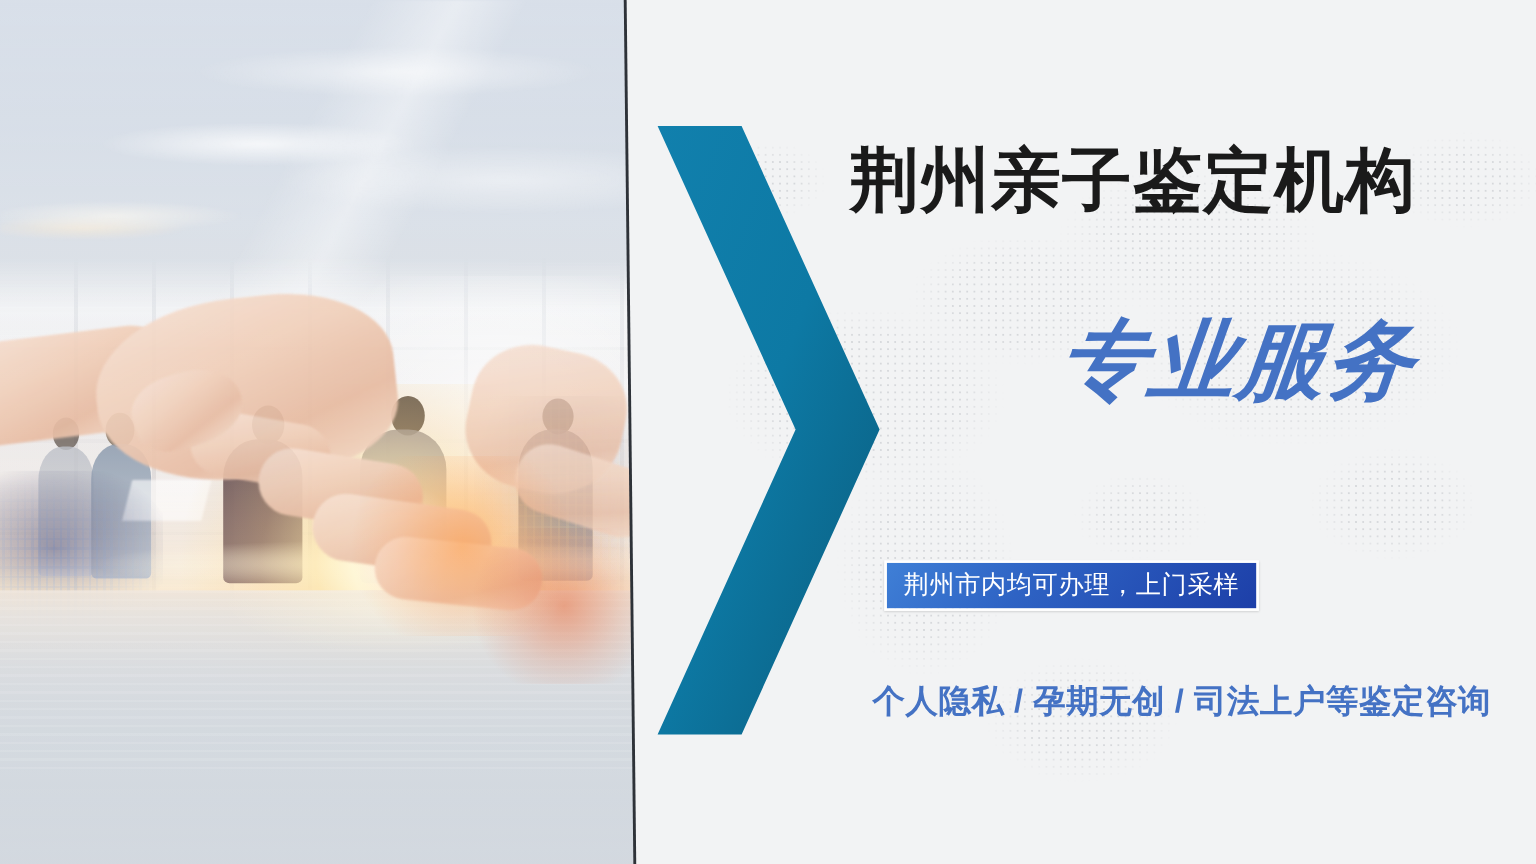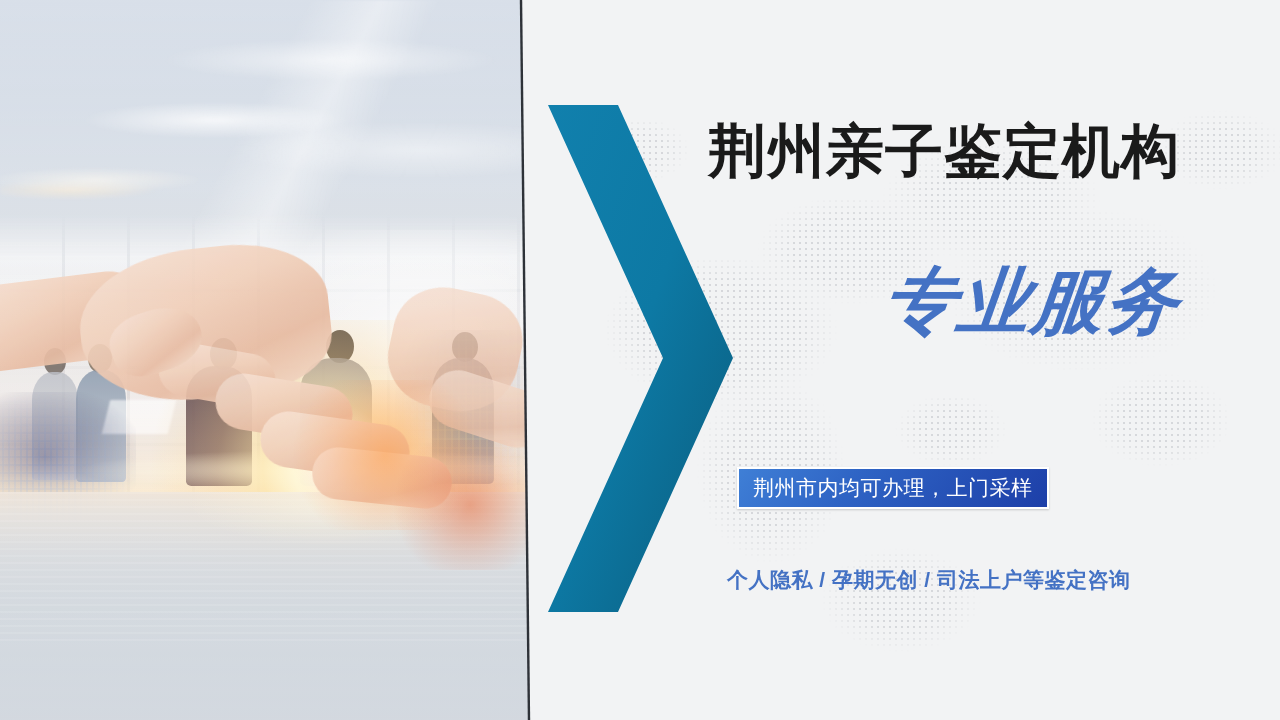--- a/index.html
+++ b/index.html
@@ -299,21 +299,21 @@
     letter-spacing: 1px;
     padding: 7px 16px 8px 16px;
     line-height: 1.1;
     white-space: nowrap;
     display: flex;
     align-items: center;
   }
   .tagline {
     position: absolute;
     left: 727px; top: 566px;
-    font-size: 21px;
+    font-size: 27px;
     font-weight: bold;
     color: #4472c4;
     letter-spacing: .5px;
     white-space: nowrap;
   }
 </style>
 </head>
 <body>
 
 <div id="stage">

